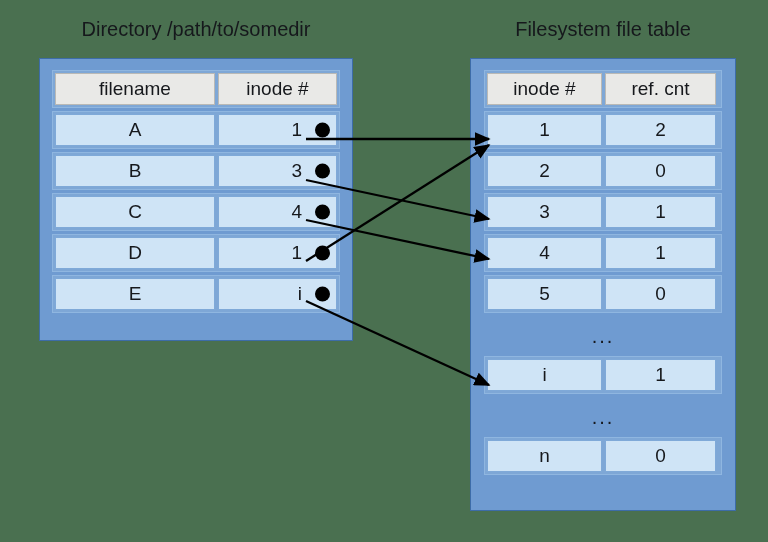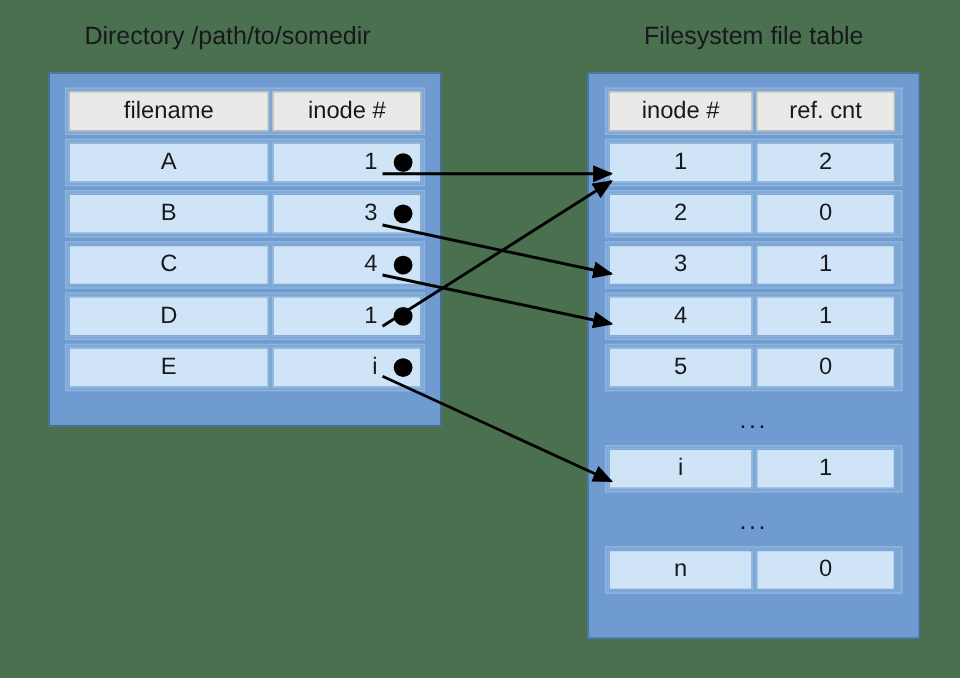--- a/index.html
+++ b/index.html
@@ -76,21 +76,21 @@
     position:absolute; left:0; top:0;
     width:768px; height:542px;
     pointer-events:none;
   }
 </style>
 </head>
 <body>
 
 <div id="stage">
 
-  <div class="title" id="dir-title" style="left:25px; top:18px; width:314px;text-align:center;">Directory /path/to/somedir</div>
+  <div class="title" id="dir-title" style="left:39px; top:18px; width:314px;text-align:center;">Directory /path/to/somedir</div>
 
   <div class="title" id="ft-title" style="left:470px; top:18px; width:266px;">Filesystem file table</div>
 
   <div class="panel" id="dir-panel" style="left:39px; top:58px; width:314px; height:283px;"></div>
 
   <div class="panel" id="ft-panel" style="left:470px; top:58px; width:266px; height:453px;"></div>
 
   <svg class="arrows" id="arrow-layer" viewBox="0 0 768 542" style="z-index: 50;">
     <defs>
       <marker id="head" markerWidth="7" markerHeight="6" refX="6.3" refY="3" orient="auto" markerUnits="strokeWidth">

